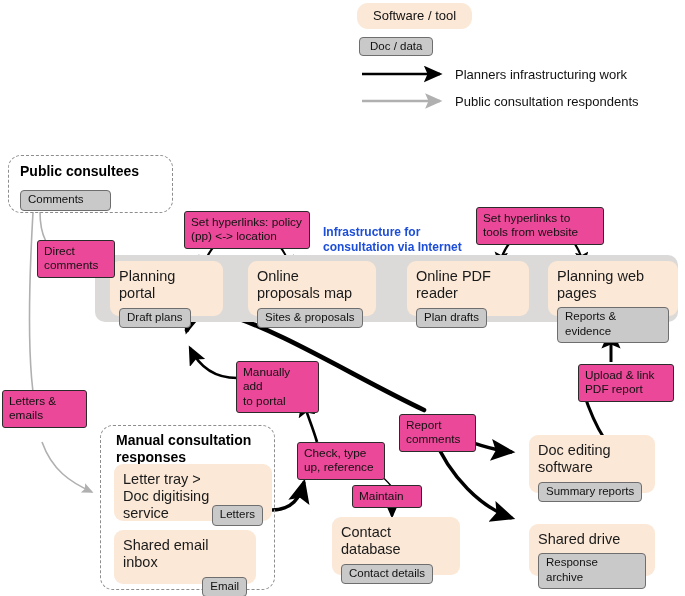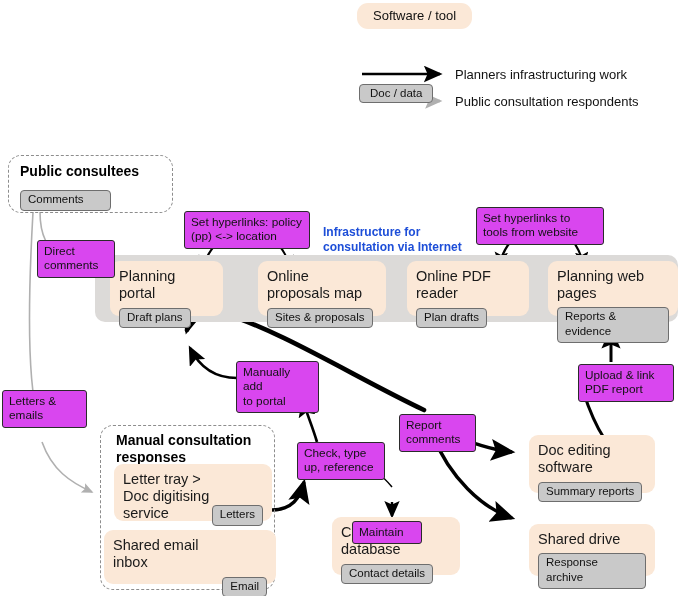--- a/index.html
+++ b/index.html
@@ -45,21 +45,21 @@
     padding:1px 7px 2px 7px;
     line-height:1.35;
     box-sizing:border-box;
   }
   .docwrap{margin-top:5px;}
   .docwrap.right{text-align:right;}
 
   
   .note{
     position:absolute;
-    background:#d946ef;
+    background:#ec4899;
     border:1px solid #2b2b2b;
     border-radius:3px;
     font-size:11.8px;
     color:#111;
     line-height:1.22;
     padding:3px 6px 4px 6px;
     white-space:pre-line;
     box-sizing:border-box;
   }
 
@@ -111,21 +111,20 @@
   }
   #legend .doc-sample{
     position:absolute;
     left:359px; top:37px;
     background:#c9c9c9;
     border:1px solid #6e6e6e;
     border-radius:4px;
     padding:2px 10px 3px 10px;
     font-size:11.5px;
     color:#111;
-    margin-top:47px;
   }
   .legend-text{
     position:absolute;
     font-size:13px;
     color:#111;
     white-space:nowrap;
   }
 </style>
 </head>
 <body>
@@ -192,21 +191,21 @@
   <div id="infra-band"></div>
   <div id="infra-label">Infrastructure for
 consultation via Internet</div>
 
   <div class="tool" style="left:110px;top:261px;width:113px;height:55px;">
     <div class="title">Planning
 portal</div>
     <div class="docwrap"><span class="doc">Draft plans</span></div>
   </div>
 
-  <div class="tool" style="left:258px;top:261px;width:128px;height:55px;">
+  <div class="tool" style="left:248px;top:261px;width:128px;height:55px;">
     <div class="title">Online
 proposals map</div>
     <div class="docwrap"><span class="doc">Sites &amp; proposals</span></div>
   </div>
 
   <div class="tool" style="left:407px;top:261px;width:122px;height:55px;">
     <div class="title">Online PDF
 reader</div>
     <div class="docwrap"><span class="doc">Plan drafts</span></div>
   </div>
@@ -221,21 +220,21 @@
   <div class="group-title" style="left:116px;top:432px;">Manual consultation
 responses</div>
 
   <div class="tool" style="left:114px;top:464px;width:158px;height:57px;">
     <div class="title">Letter tray &gt;
 Doc digitising
 service</div>
     <div class="docwrap right" style="margin-top:-17px;"><span class="doc">Letters</span></div>
   </div>
 
-  <div class="tool" style="left:104px;top:530px;width:172px;height:54px;">
+  <div class="tool" style="left:114px;top:530px;width:142px;height:54px;">
     <div class="title">Shared email
 inbox</div>
     <div class="docwrap right"><span class="doc">Email</span></div>
   </div>
 
   <div class="tool" style="left:332px;top:517px;width:128px;height:58px;">
     <div class="title">Contact
 database</div>
     <div class="docwrap"><span class="doc">Contact details</span></div>
   </div>
@@ -262,21 +261,21 @@
 
   <div class="note" style="left:2px;top:390px;width:85px;">Letters &amp;
 emails</div>
 
   <div class="note" style="left:297px;top:442px;width:88px;">Check, type
 up, reference</div>
 
   <div class="note" style="left:236px;top:361px;width:83px;">Manually add
 to portal</div>
 
-  <div class="note" style="left:352px;top:485px;width:70px;margin-top:36px;">Maintain</div>
+  <div class="note" style="left:352px;top:485px;width:70px;">Maintain</div>
 
   <div class="note" style="left:399px;top:414px;width:77px;">Report
 comments</div>
 
   <div class="note" style="left:578px;top:364px;width:96px;">Upload &amp; link
 PDF report</div>
 
 </div>
 
 </body></html>

